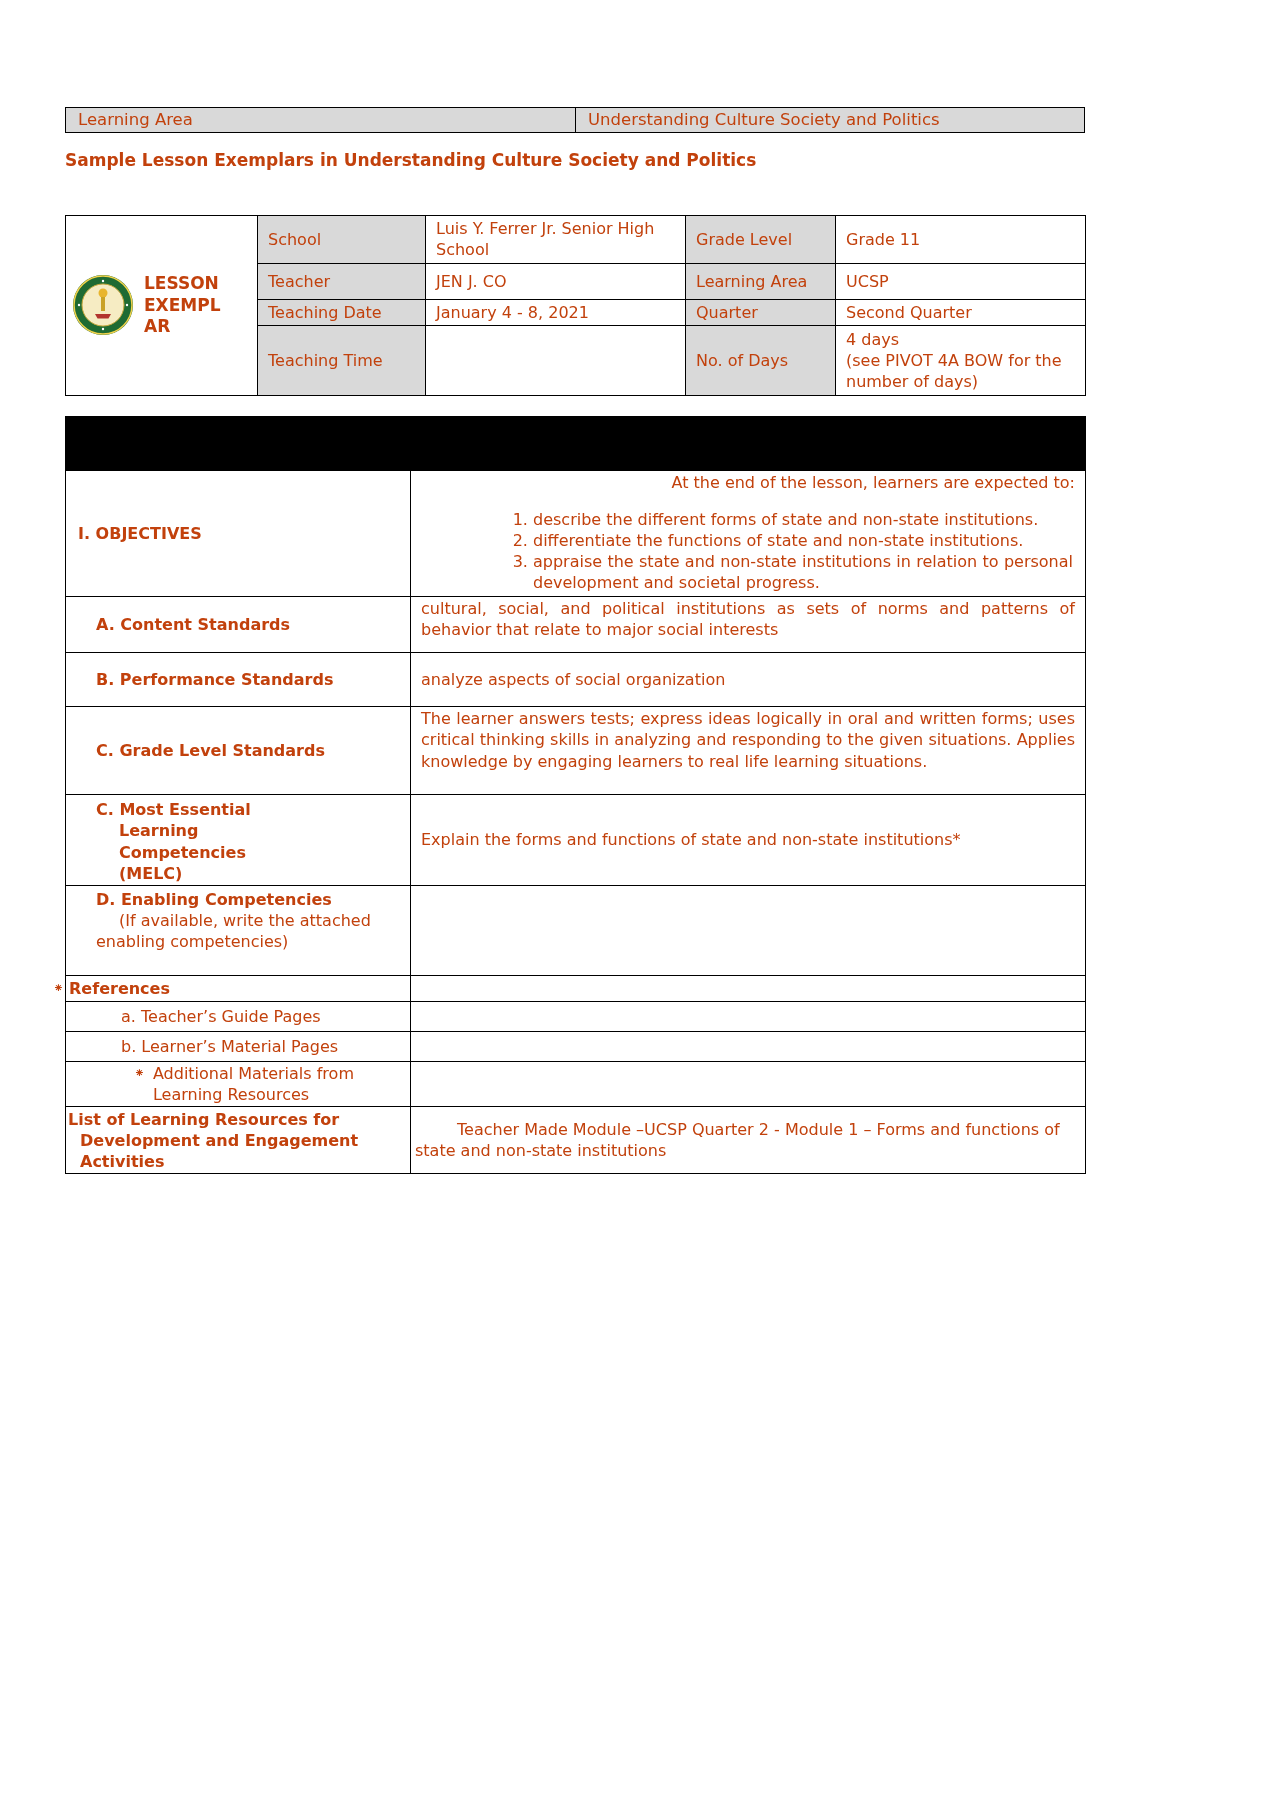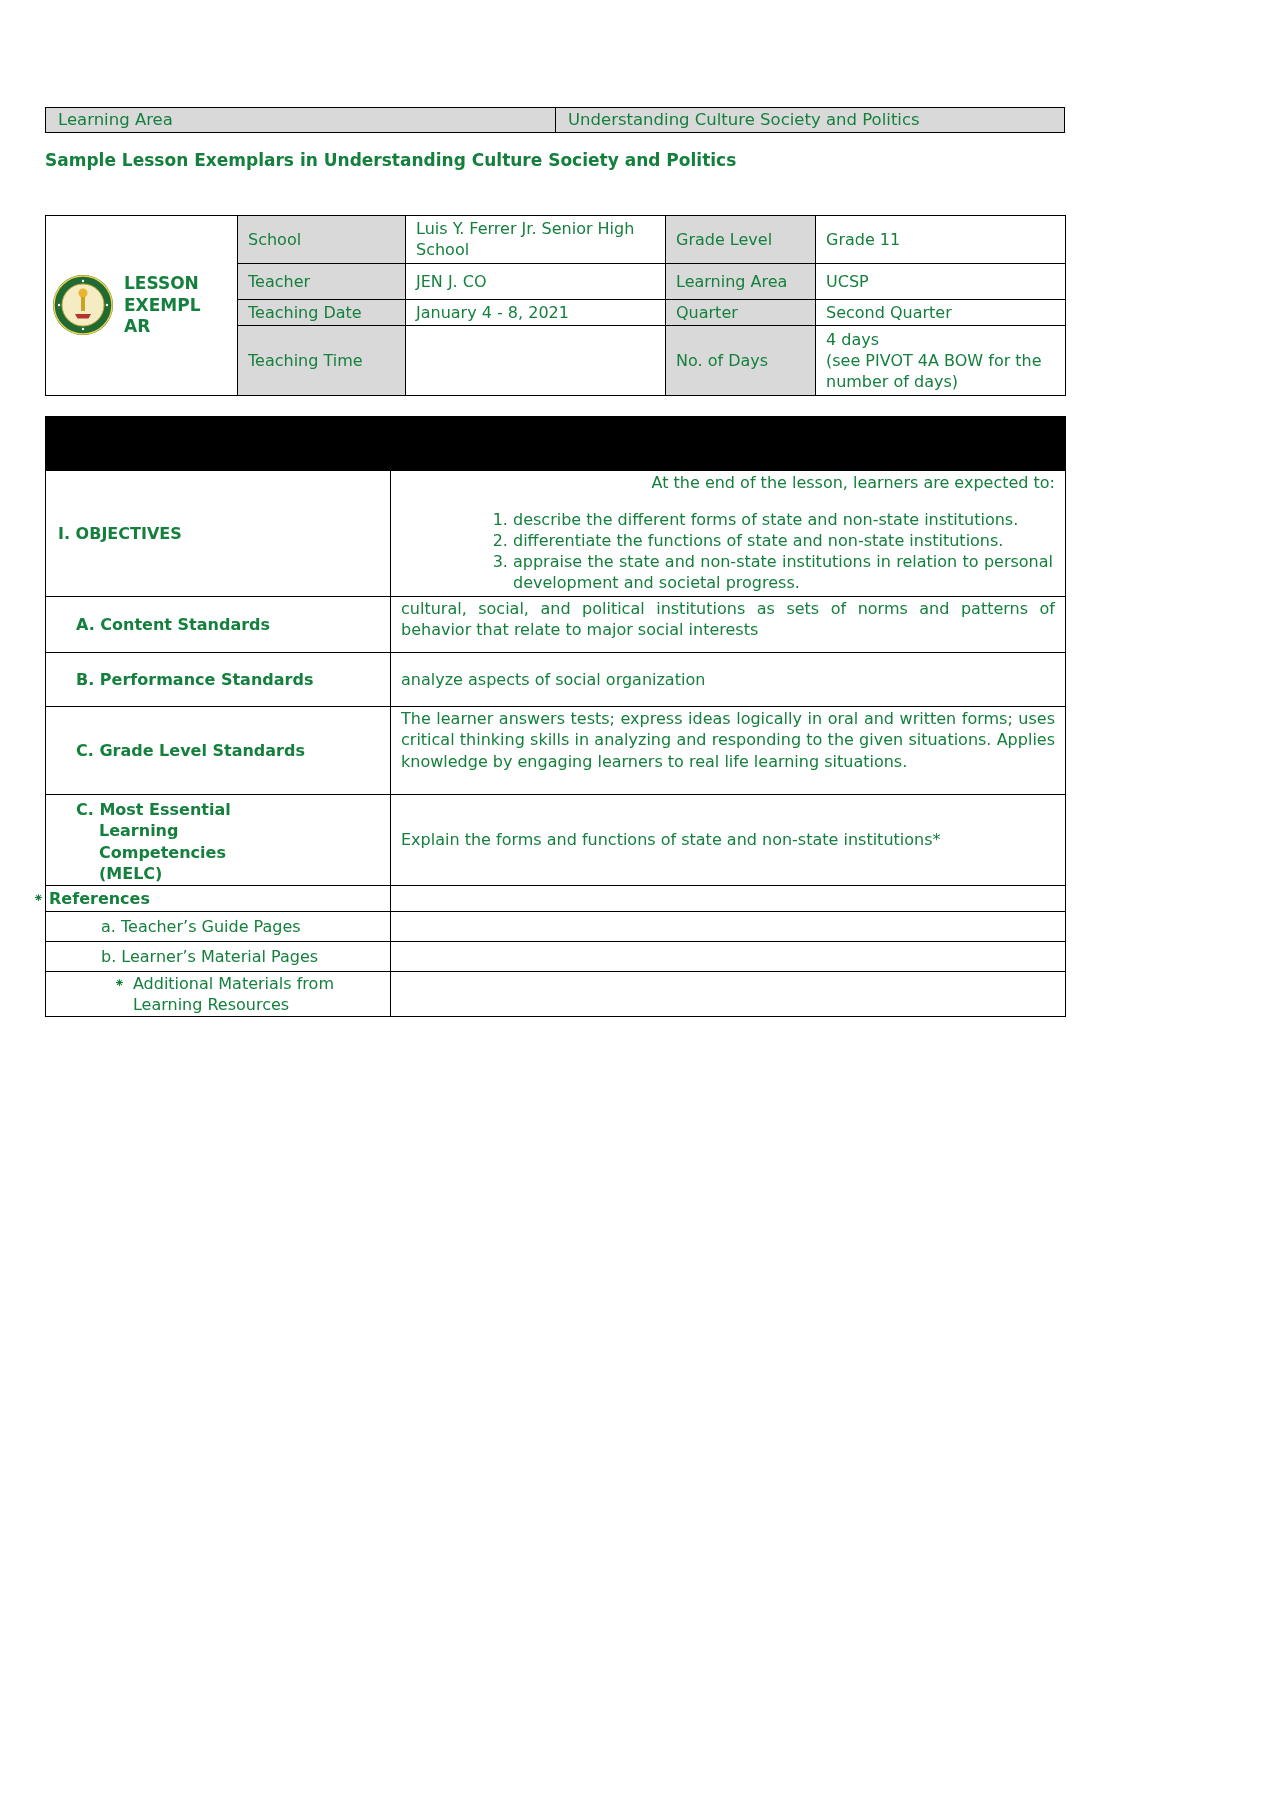--- a/index.html
+++ b/index.html
@@ -1,21 +1,21 @@
 <!DOCTYPE html>
 <html><head>
 <meta charset="utf-8">
 <style>
   * { box-sizing: border-box; }
   html,body { margin:0; padding:0; background:#ffffff; }
   .page {
     width:1280px; min-height:1811px; background:#ffffff;
     font-family:"DejaVu Sans","Liberation Sans",sans-serif;
-    font-size:16px; color:#15803d;
-    position:relative; overflow:hidden;
+    font-size:16px; color:#c2410c;
+    position:relative; overflow:hidden;padding-left:20px;
   }
   .sheet { width:1020px; margin-left:45px; padding-top:107px; }
 
   table { border-collapse:collapse; table-layout:fixed; width:1020px; }
   td { border:1px solid #000; padding:1px 10px; vertical-align:middle; line-height:1.32; word-wrap:break-word; }
 
   
   .top-table td { background:#d9d9d9; font-size:16.5px; padding:1px 12px; vertical-align:top; }
 
   .pre { white-space:pre-line; }
@@ -177,20 +177,27 @@
       </tr>
 
       <tr>
         <td class="lbl hang-melc" style="height:90px">C. Most Essential
 Learning
 Competencies
 (MELC)</td>
         <td class="melc-val">Explain the forms and functions of state and non-state institutions*</td>
       </tr>
 
+      <tr>
+        <td class="enabling-cell" style="height:90px">
+          <span class="bold">D. Enabling Competencies</span>
+          <span class="enabling-note">(If available, write the attached enabling competencies)</span>
+        </td>
+        <td></td>
+      </tr>
 
 
 
       <tr>
         <td class="ref-row-label" style="height:26px">
           <span class="out-bullet">⁕</span>
           <span>References</span>
         </td>
         <td></td>
       </tr>
@@ -209,17 +216,21 @@
       <tr>
         <td style="height:44px">
           <div class="add-materials">
             <span class="b">⁕</span>
             <span>Additional Materials from Learning Resources</span>
           </div>
         </td>
         <td></td>
       </tr>
 
+      <tr>
+        <td class="list-label" style="height:66px">List of Learning Resources for Development and Engagement Activities</td>
+        <td class="list-value">Teacher Made Module –UCSP Quarter 2 - Module 1 – Forms and functions of state and non-state institutions</td>
+      </tr>
 
     </tbody>
       </table>
   </div>
 </div>
 
 </body></html>

